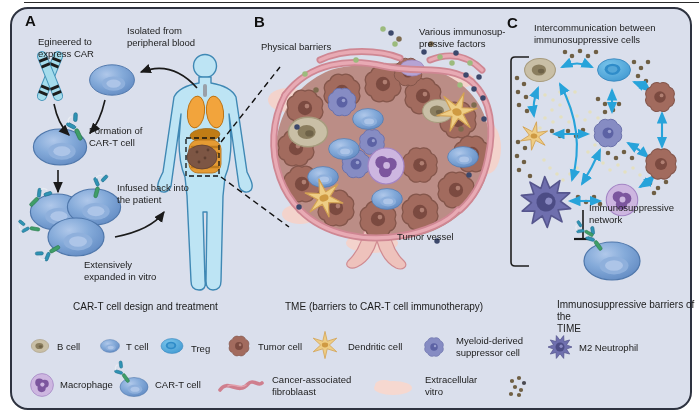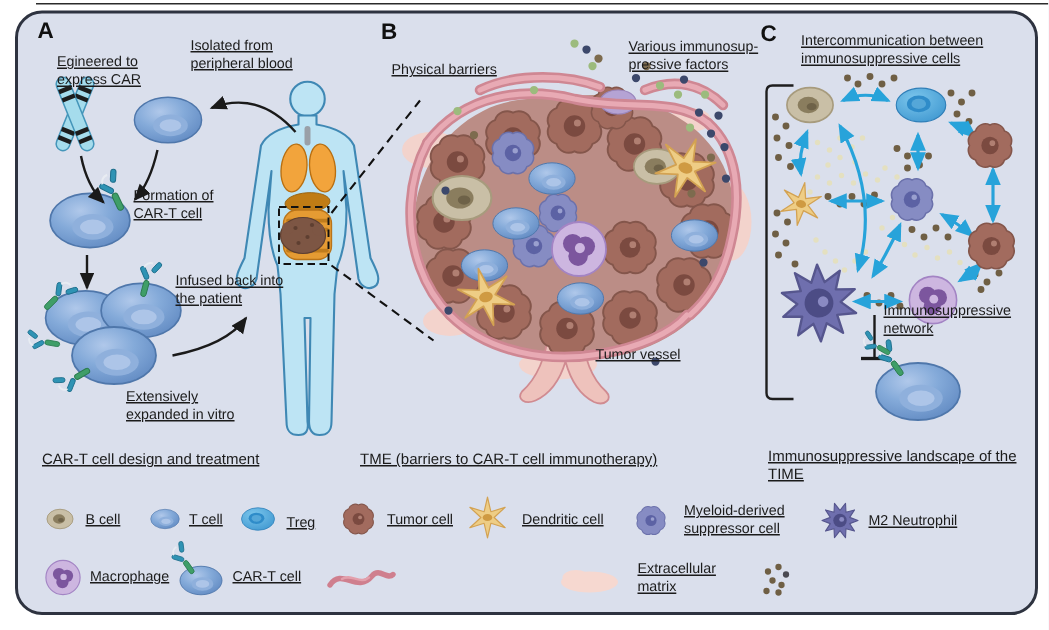--- a/index.html
+++ b/index.html
@@ -2,23 +2,23 @@
 <html><head>
 <meta charset="utf-8">
 <style>
   html,body{margin:0;padding:0;background:#fff;}
   .fig{position:relative;width:699px;height:420px;background:#fff;overflow:hidden;
        font-family:"Liberation Sans",sans-serif;color:#1b1b1b;}
   .toprule{position:absolute;left:24px;top:2px;width:675px;border-top:1.7px solid #2b2b2b;}
   .frame{position:absolute;left:10px;top:7px;width:678px;height:399px;border:2px solid #2e3340;
          border-radius:18px;background:#dadfec;}
   .layer{position:absolute;left:0;top:0;}
-  .txt{position:absolute;font-size:9.5px;line-height:11.5px;white-space:pre-line;color:#1b1b1b;text-decoration:underline;}
+  .txt{position:absolute;font-size:9.5px;line-height:11.5px;white-space:pre-line;color:#1b1b1b;}
   .plabel{position:absolute;font-size:15px;font-weight:bold;color:#101010;}
-  .cap{font-size:10px;line-height:12px;}
+  .cap{font-size:10px;line-height:12px;margin-left:45px;}
 </style>
 </head>
 <body>
 
 <div class="fig">
   <div class="toprule"></div>
   <div class="frame"></div>
 
   <svg class="layer" width="699" height="420" viewBox="0 0 699 420">
     <defs>
@@ -327,28 +327,30 @@
   <div class="txt" style="left:261px;top:41px">Physical barriers</div>
   <div class="txt" style="left:419px;top:26px">Various immunosup-
 pressive factors</div>
   <div class="txt" style="left:397px;top:231px">Tumor vessel</div>
   <div class="txt cap" style="left:240px;top:301px">TME (barriers to CAR-T cell immunotherapy)</div>
 
   <div class="txt" style="left:534px;top:22px">Intercommunication between
 immunosuppressive cells</div>
   <div class="txt" style="left:589px;top:202px">Immunosuppressive
 network</div>
-  <div class="txt cap" style="left:512px;top:299px">Immunosuppressive landscape of the
+  <div class="txt cap" style="left:512px;top:299px">Immunosuppressive barriers of the
 TIME</div>
 
   <div class="txt" style="left:57px;top:341px">B cell</div>
   <div class="txt" style="left:126px;top:341px">T cell</div>
   <div class="txt" style="left:191px;top:343px">Treg</div>
   <div class="txt" style="left:258px;top:341px">Tumor cell</div>
   <div class="txt" style="left:348px;top:341px">Dendritic cell</div>
   <div class="txt" style="left:456px;top:335px">Myeloid-derived
 suppressor cell</div>
   <div class="txt" style="left:579px;top:342px">M2 Neutrophil</div>
   <div class="txt" style="left:60px;top:379px">Macrophage</div>
   <div class="txt" style="left:155px;top:379px">CAR-T cell</div>
+  <div class="txt" style="left:272px;top:374px">Cancer-associated
+fibroblaast</div>
   <div class="txt" style="left:425px;top:374px">Extracellular
-matrix</div>
+vitro</div>
 </div>
 
 </body></html>

